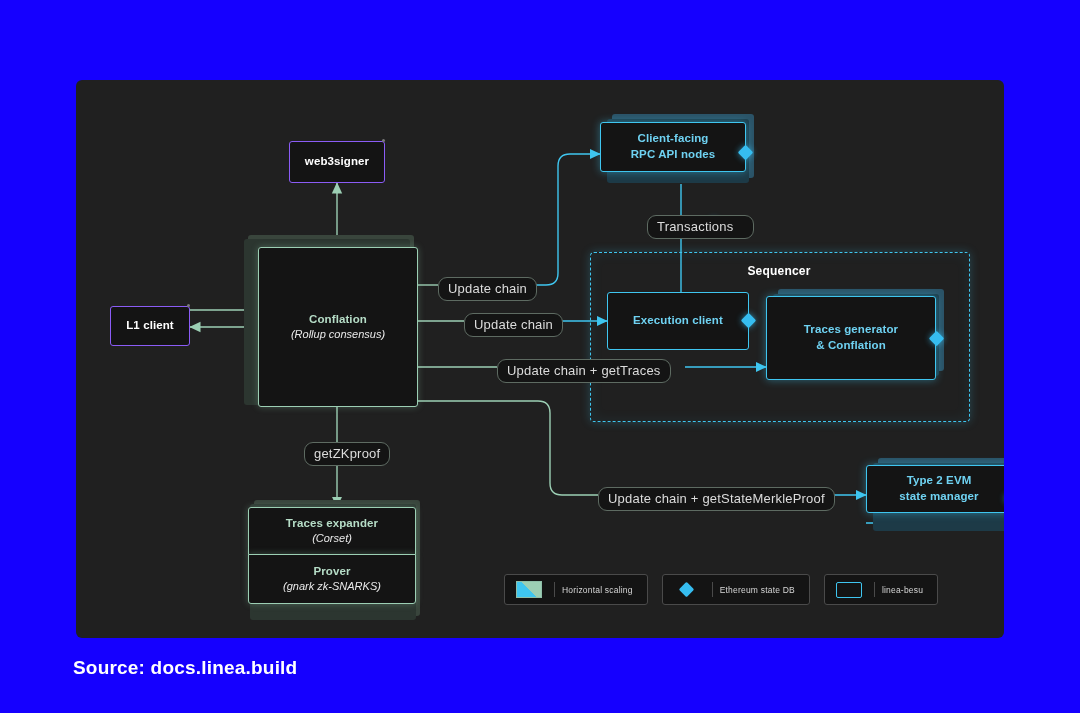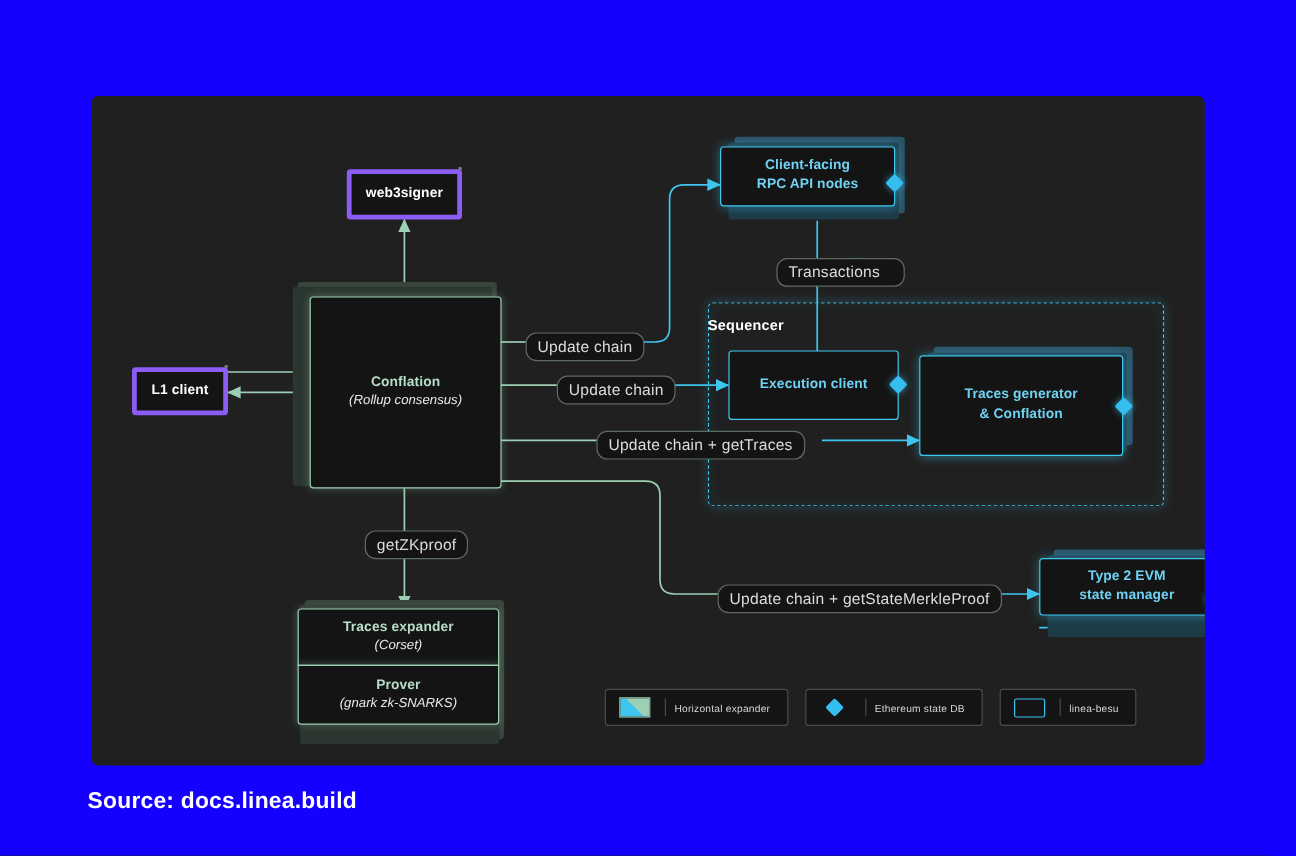--- a/index.html
+++ b/index.html
@@ -23,21 +23,21 @@
   .node .t2{font-size:11px;line-height:1.35;font-style:italic;}
 
   
   .green{border:1.6px solid #9ccfb4;color:#bfe3cf;box-shadow:0 0 7px rgba(150,210,175,.30);}
   .green .t1{color:#b6ddc7;}
   .green .t2{color:#e9e9e9;font-weight:normal;}
   
   .cyan{border:1.8px solid #3fc6f0;color:#7fd8f5;box-shadow:0 0 9px rgba(63,198,240,.45);}
   .cyan .t1{color:#6fd2f2;}
   
-  .plain{border:4px solid #8b5cf6;color:#ffffff;}
+  .plain{border:1px solid #8b5cf6;color:#ffffff;}
   .plain .t1{color:#ffffff;}
 
   
   .stack{position:absolute;border-radius:3px;z-index:1;}
   .stack.g1{background:#2c3630;}
   .stack.g2{background:#39453c;}
   .stack.c1{background:#1d3a47;}
   .stack.c2{background:#2b5367;}
 
   .dot{position:absolute;width:3px;height:3px;border-radius:50%;background:#7a7a7a;z-index:5;}
@@ -46,21 +46,21 @@
            transform:rotate(45deg);border-radius:1.5px;z-index:6;
            box-shadow:0 0 6px rgba(54,189,240,.7);}
 
   .elabel{position:absolute;background:#141414;border:1px solid #5e6b62;border-radius:9px;
           color:#dcdcdc;font-size:13px;letter-spacing:.2px;white-space:nowrap;
           padding:3px 9px;z-index:8;line-height:1.2;}
 
   #seqbox{position:absolute;left:514px;top:172px;width:378px;height:168px;
           border:1.6px dashed #3fc6f0;border-radius:4px;z-index:2;
           box-shadow:0 0 10px rgba(63,198,240,.25), inset 0 0 14px rgba(63,198,240,.07);}
-  #seqlabel{position:absolute;left:514px;top:184px;width:378px;
+  #seqlabel{position:absolute;left:514px;top:184px;width:378px;text-align:center;
             color:#ffffff;font-size:12px;font-weight:bold;z-index:7;letter-spacing:.2px;}
 
   
   #legend{position:absolute;left:428px;top:494px;display:flex;gap:14px;z-index:9;}
   .lgitem{display:flex;align-items:center;height:29px;border:1px solid #4a4a4a;
           border-radius:3px;background:#141414;padding:0 6px;}
   .lgicon{width:36px;display:flex;align-items:center;justify-content:center;}
   .lgsep{width:1px;height:15px;background:#4a4a4a;margin:0 7px;}
   .lgtext{font-size:8.5px;color:#d6d6d6;white-space:nowrap;padding-right:8px;letter-spacing:.2px;}
   .swatch{width:24px;height:15px;border:1px solid #8fbfa9;
@@ -179,21 +179,21 @@
   <div class="elabel" style="left:228px;top:362px;">getZKproof</div>
   <div class="elabel" style="left:571px;top:135px;padding-right:20px;">Transactions</div>
   <div class="diamond" style="left:634px;top:139px;width:8px;height:8px;"></div>
 
   <div id="legend">
     <div class="lgitem">
       <span class="lgicon">
           <span class="swatch"></span>
         </span>
       <span class="lgsep"></span>
-      <span class="lgtext">Horizontal expander</span>
+      <span class="lgtext">Horizontal scaling</span>
     </div>
     <div class="lgitem">
       <span class="lgicon">
           <span class="diaico"></span>
         </span>
       <span class="lgsep"></span>
       <span class="lgtext">Ethereum state DB</span>
     </div>
     <div class="lgitem">
       <span class="lgicon">

